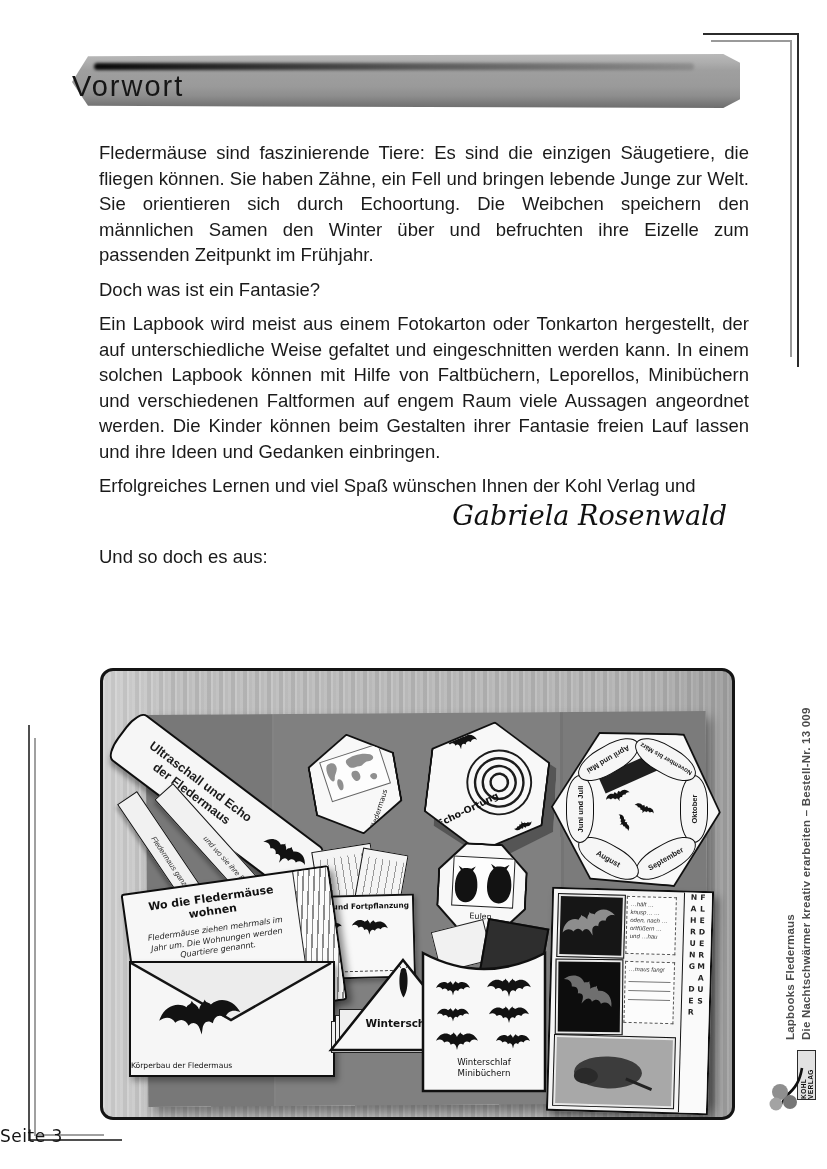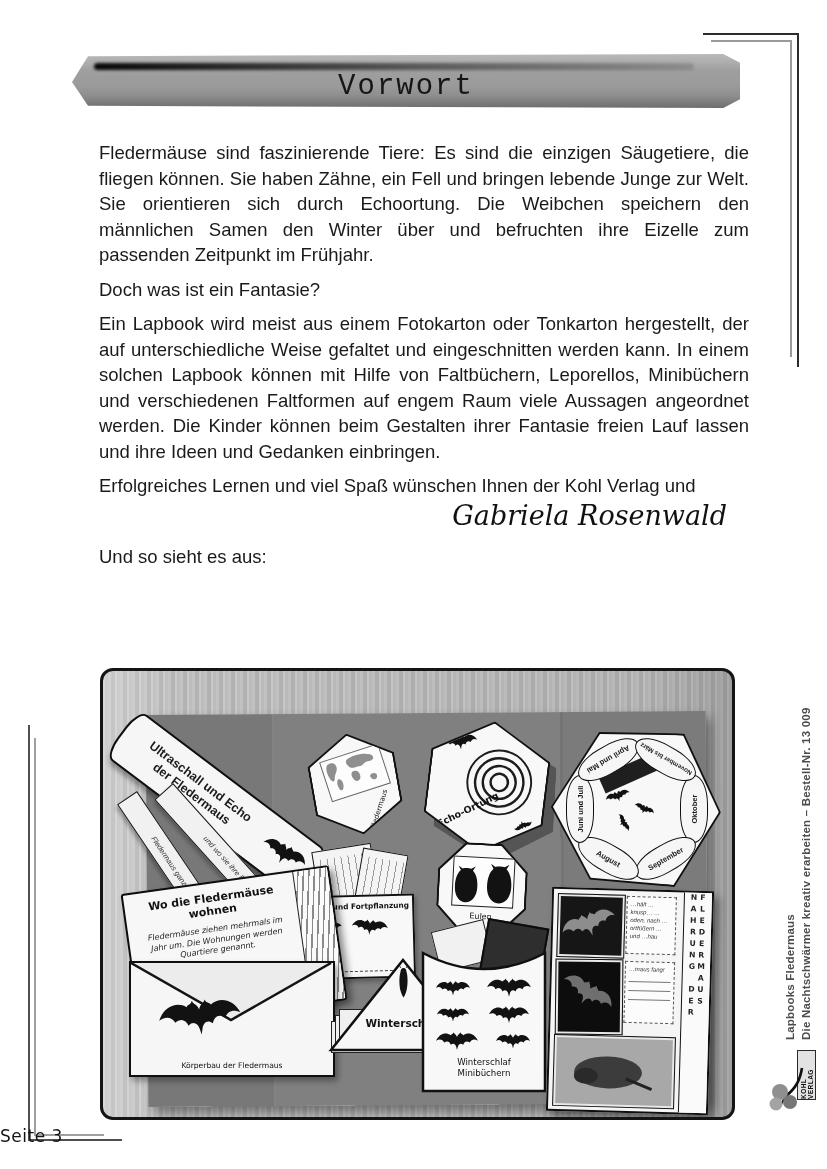--- a/index.html
+++ b/index.html
@@ -13,22 +13,22 @@
   .crn-bl-outer{left:28px;top:725px;width:92px;height:414px;border-left:2px solid #4f4f4f;border-bottom:2px solid #4f4f4f;}
   .crn-bl-inner{left:34px;top:738px;width:68px;height:396px;border-left:2px solid #a0a0a0;border-bottom:2px solid #a0a0a0;}
 
   
   .banner{position:absolute;left:72px;top:54px;width:668px;height:54px;}
   .banner-bg{position:absolute;inset:0;
     clip-path:polygon(16px 4%,97.5% 0,100% 16%,100% 84%,97.5% 100%,16px 96%,0 52%);
     background:linear-gradient(180deg,#b9b9b9 0%,#adadad 16%,#9f9f9f 30%,#9a9a9a 60%,#8d8d8d 78%,#6d6d6d 100%);}
   .banner-shade{position:absolute;left:22px;right:46px;top:9px;height:7px;border-radius:4px;
     background:linear-gradient(90deg,rgba(0,0,0,.95),rgba(0,0,0,.45) 55%,rgba(0,0,0,.15));filter:blur(1.6px);}
-  .banner-title{position:absolute;left:0;width:100%;top:16px;text-align:center;
-    font-family:Liberation Mono, monospace;font-size:29px;letter-spacing:2px;color:#161616;}
+  .banner-title{position:absolute;left:0;width:100%;top:16px;text-align:left;
+    font-family:Liberation Sans, sans-serif;font-size:29px;letter-spacing:2px;color:#161616;}
 
   
   .content{position:absolute;left:99px;top:140px;width:650px;font-size:18.5px;line-height:25.5px;text-align:justify;}
   .content p{margin:0 0 9px 0;}
   .signature{text-align:right;padding-right:22px;margin-top:4px;
     font-family:"DejaVu Serif",serif;font-style:italic;font-size:27px;color:#111;}
   .photo-intro{margin-top:16px;text-align:left;}
 
   
   .photo{position:absolute;left:100px;top:668px;width:629px;height:446px;border:3px solid #141414;
@@ -101,21 +101,21 @@
     background:repeating-linear-gradient(100deg,#fbfbfb 0 4px,#8a8a8a 4px 5.5px);}
   .wohnen-body{position:absolute;left:10px;right:42px;top:8px;text-align:center;}
   .wohnen-title{font-size:11px;font-weight:bold;line-height:13px;}
   .wohnen-text{font-size:8px;font-style:italic;line-height:10.5px;margin-top:7px;color:#222;}
 
   
   .env{position:absolute;left:26px;top:290px;width:202px;height:112px;background:#f6f6f6;border:2px solid #0f0f0f;
     box-shadow:3px 4px 6px rgba(0,0,0,.35);}
   .env-flap{position:absolute;left:-1px;top:-1px;width:202px;height:62px;}
   .env-bat{position:absolute;left:26px;top:34px;transform:rotate(-6deg);}
-  .env-lbl{position:absolute;left:0;width:100%;bottom:5px;text-align:center;font-size:7.6px;}
+  .env-lbl{position:absolute;left:0;width:100%;bottom:5px;text-align:left;font-size:7.6px;}
 
   
   .winter{position:absolute;left:224px;top:286px;width:152px;height:104px;}
   .ws-stack{position:absolute;background:#efefef;border:1.5px solid #222;}
   .ws-s1{left:4px;top:64px;width:128px;height:30px;}
   .ws-s2{left:8px;top:58px;width:126px;height:30px;}
   .ws-s3{left:12px;top:52px;width:124px;height:30px;}
   .ws-tri{position:absolute;left:0;top:0;width:152px;height:96px;}
   .ws-bat{position:absolute;left:69px;top:8px;}
   .ws-lbl{position:absolute;left:0;width:100%;top:60px;text-align:center;font-size:10.5px;font-weight:bold;}
@@ -186,21 +186,21 @@
     <div class="banner-shade"></div>
     <div class="banner-title">Vorwort</div>
   </div>
 
   <div class="content">
     <p>Fledermäuse sind faszinierende Tiere: Es sind die einzigen Säugetiere, die fliegen können. Sie haben Zähne, ein Fell und bringen lebende Junge zur Welt. Sie orientieren sich durch Echoortung. Die Weibchen speichern den männlichen Samen den Winter über und befruchten ihre Eizelle zum passenden Zeitpunkt im Frühjahr.</p>
     <p>Doch was ist ein Fantasie?</p>
     <p>Ein Lapbook wird meist aus einem Fotokarton oder Tonkarton hergestellt, der auf unterschiedliche Weise gefaltet und eingeschnitten werden kann. In einem solchen Lapbook können mit Hilfe von Faltbüchern, Leporellos, Minibüchern und verschiedenen Faltformen auf engem Raum viele Aussagen angeordnet werden. Die Kinder können beim Gestalten ihrer Fantasie freien Lauf lassen und ihre Ideen und Gedanken einbringen.</p>
     <p style="margin-bottom:0">Erfolgreiches Lernen und viel Spaß wünschen Ihnen der Kohl Verlag und</p>
     <div class="signature">Gabriela Rosenwald</div>
-    <div class="photo-intro">Und so sieht es aus:</div>
+    <div class="photo-intro">Und so doch es aus:</div>
   </div>
 
   <div class="photo">
     <div class="lapbook"></div>
 
     <div class="ribbon">
       <div class="ribbon-text">
         <span>Ultraschall und Echo</span><br>
         <span>der Fledermaus</span>
       </div>

